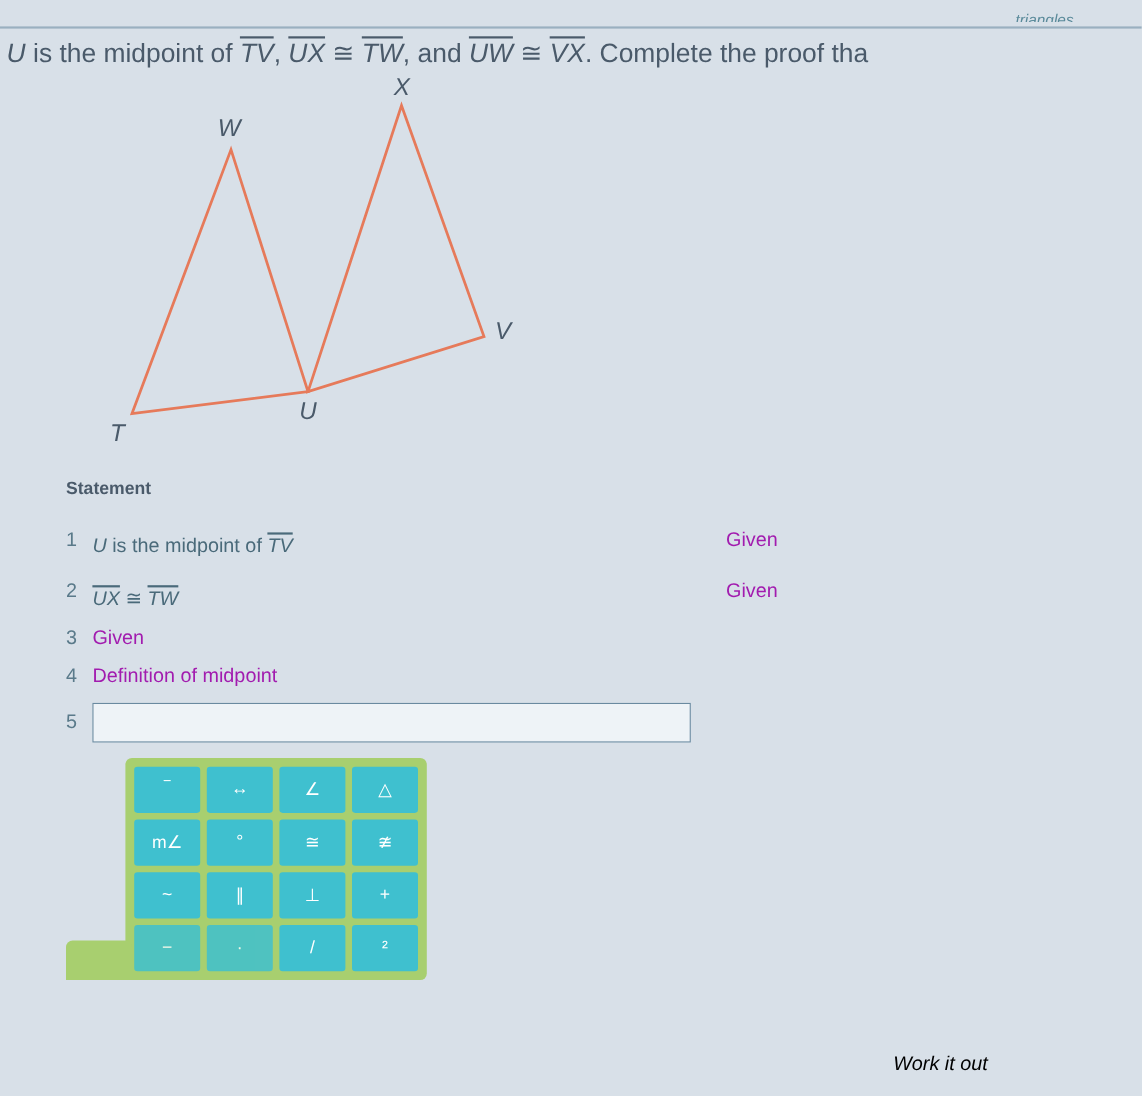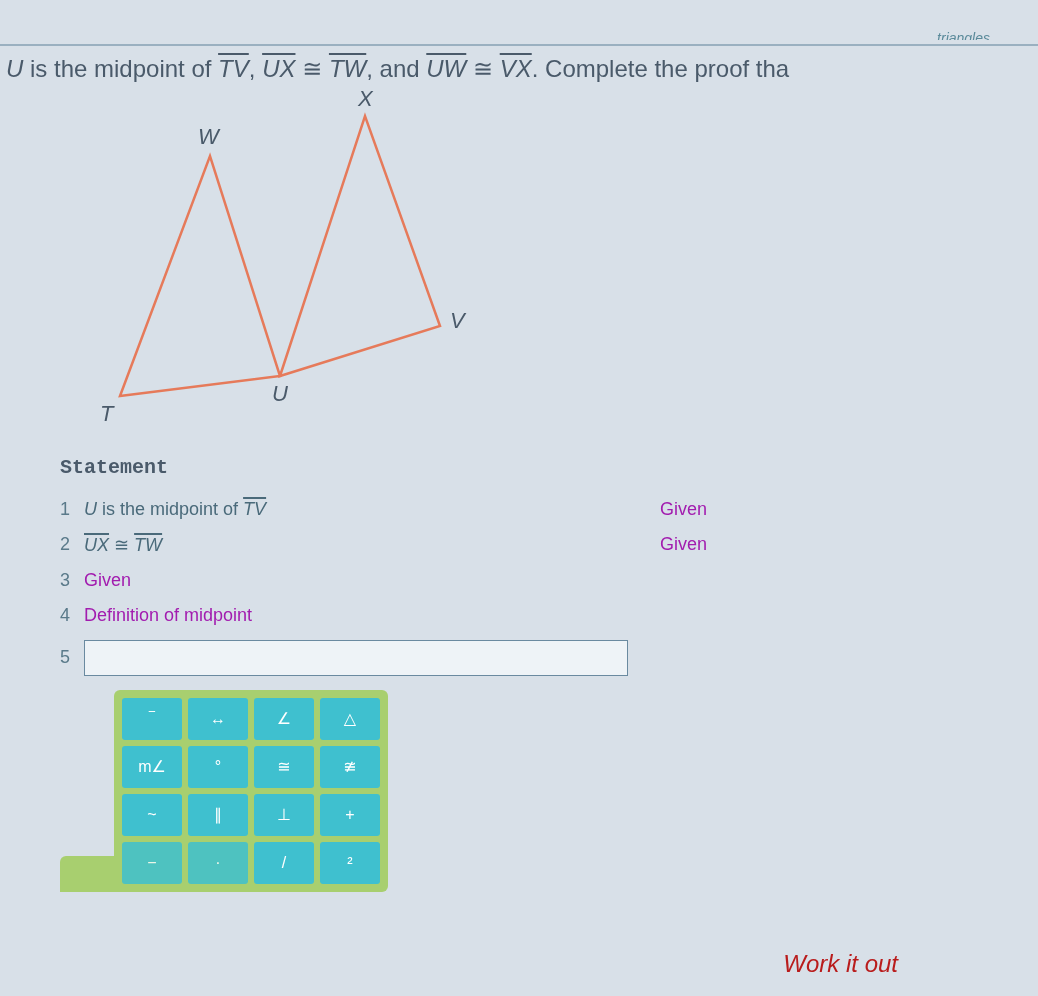--- a/index.html
+++ b/index.html
@@ -11,27 +11,26 @@
     width: 1038px;
     height: 996px;
     overflow: hidden;
     position: relative;
   }
   .header-area {
     padding: 10px 0 0 0;
   }
   .top-hint {
     text-align: right;
-    padding-right: 48px;
+    padding-right: 62px;
     color: #5a8a9a;
     font-size: 14px;
     font-style: italic;
     height: 10px;
     overflow: hidden;
-    margin-top: 20px;
   }
   .rule {
     border-top: 2px solid #9ab0c0;
     margin: 4px 0 0 0;
   }
   .problem-text {
     font-size: 24px;
     color: #4a5a6a;
     padding: 6px 0 0 6px;
     line-height: 1.4;
@@ -58,41 +57,41 @@
     font-style: italic;
     font-size: 22px;
     color: #4a5a6a;
   }
   .proof {
     margin: 20px 20px 0 60px;
   }
   .proof-head {
     display: flex;
     font-weight: bold;
-    font-size: 20px;
+    font-size: 16px;
     color: #4a5a6a;
     margin-bottom: 20px;
-    font-family: Liberation Mono, monospace;
   }
   .col-s { width: 600px; }
   .col-r { flex: 1; }
   .proof-row {
     display: flex;
     font-size: 18px;
     color: #4a6a7a;
     margin-bottom: 14px;
     align-items: center;
   }
   .row-num {
     width: 24px;
     color: #5a7a8a;
   }
   .statement {
     width: 576px;
     font-style: italic;
+    margin-top: 12px;
   }
   .reason {
     flex: 1;
     color: #a21caf;
     font-style: normal;
   }
   .input-wrap {
     width: 530px;
   }
   .input-field {
@@ -135,22 +134,22 @@
     font-size: 16px;
     border-radius: 3px;
     cursor: pointer;
     font-family: Verdana, sans-serif;
   }
   .key.dim { opacity: 0.85; }
   .work-it {
     position: absolute;
     right: 140px;
     bottom: 18px;
-    color: #b91c1c;
-    font-size: 24px;
+    color: #000000;
+    font-size: 18px;
     font-style: italic;
     cursor: pointer;
   }
 </style>
 </head>
 <body>
 
 <div class="header-area">
   <div class="top-hint">triangles</div>
   <div class="rule"></div>

